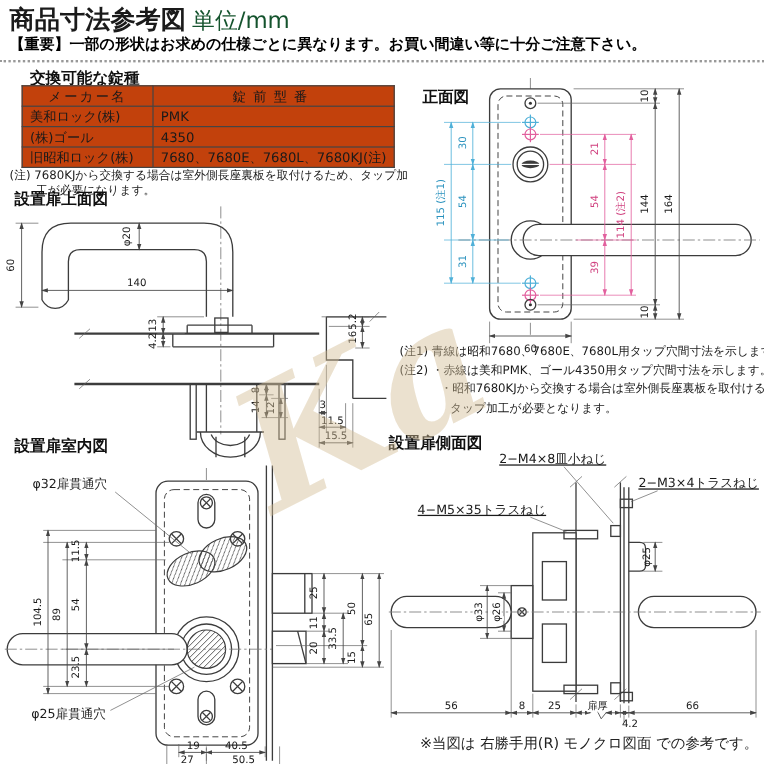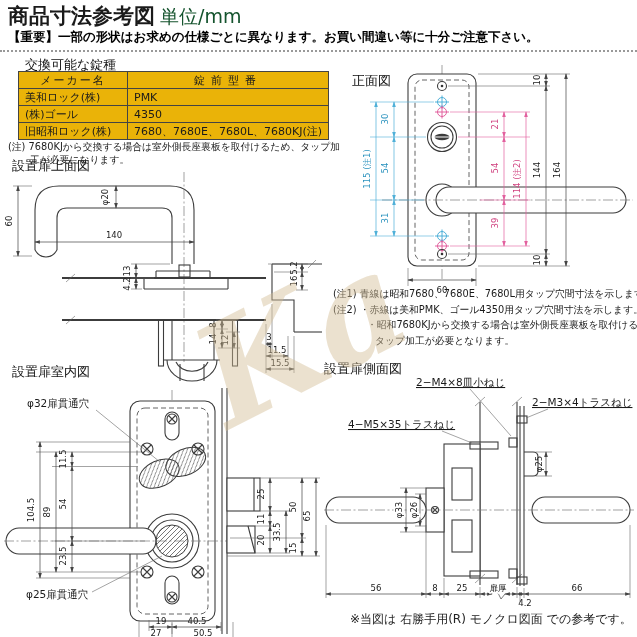--- a/index.html
+++ b/index.html
@@ -3,22 +3,22 @@
 <meta charset="utf-8">
 <style>
   html,body{margin:0;padding:0}
   body{width:637px;height:637px;background:#fff;position:relative;overflow:hidden;
        font-family:"DejaVu Sans","Liberation Sans",sans-serif;color:#1a1a1a}
   .titlebar{position:absolute;left:8px;top:2px;white-space:nowrap}
   .title{font-size:21px;font-weight:bold}
   .unit{font-size:19px;font-weight:normal;color:#14532d}
   .warning{position:absolute;left:8px;top:29px;font-size:12.5px;font-weight:bold;color:#000000;white-space:nowrap}
   .dotsep{position:absolute;left:0;top:50px;width:637px;height:0;border-top:2px dotted #999}
-  .sec-h{position:absolute;font-size:13px;font-weight:normal;color:#111;white-space:nowrap}
-  table.lock{position:absolute;left:18px;top:71px;border-collapse:collapse;font-size:11px;background:#eab308}
+  .sec-h{position:absolute;font-size:13px;font-weight:bold;color:#111;white-space:nowrap}
+  table.lock{position:absolute;left:18px;top:71px;border-collapse:collapse;font-size:11px;background:#c2410c}
   table.lock th,table.lock td{border:1px solid #444;padding:0 6px;height:16px;font-weight:normal;white-space:nowrap}
   table.lock th{text-align:center}
   th.mk{width:96px;letter-spacing:2px}
   th.md{width:186px;letter-spacing:6px}
   .tblnote{position:absolute;left:8px;top:141px;width:312px;font-size:9.8px;line-height:1.3;
            padding-left:22px;text-indent:-22px;color:#1a1a1a}
   .notes{position:absolute;left:333px;top:286px;font-size:9.8px;line-height:1.6;color:#1a1a1a;white-space:nowrap}
   .notes .ind{padding-left:34px}
   .notes .ind2{padding-left:42px}
   .fnote{position:absolute;left:350px;top:611px;font-size:12px;font-weight:normal;color:#222;white-space:nowrap}

